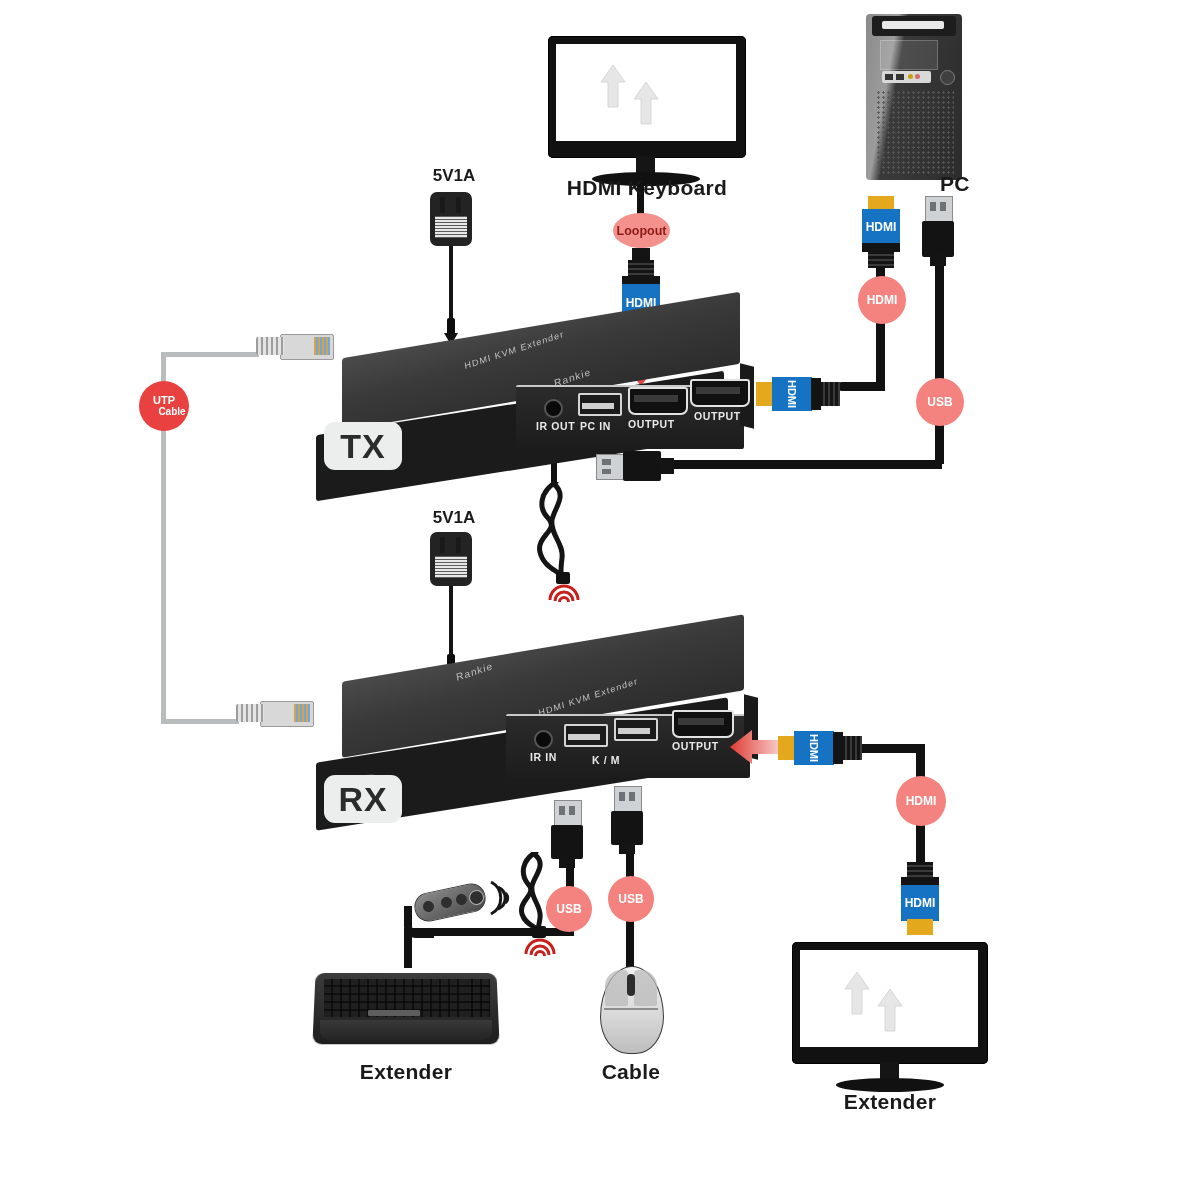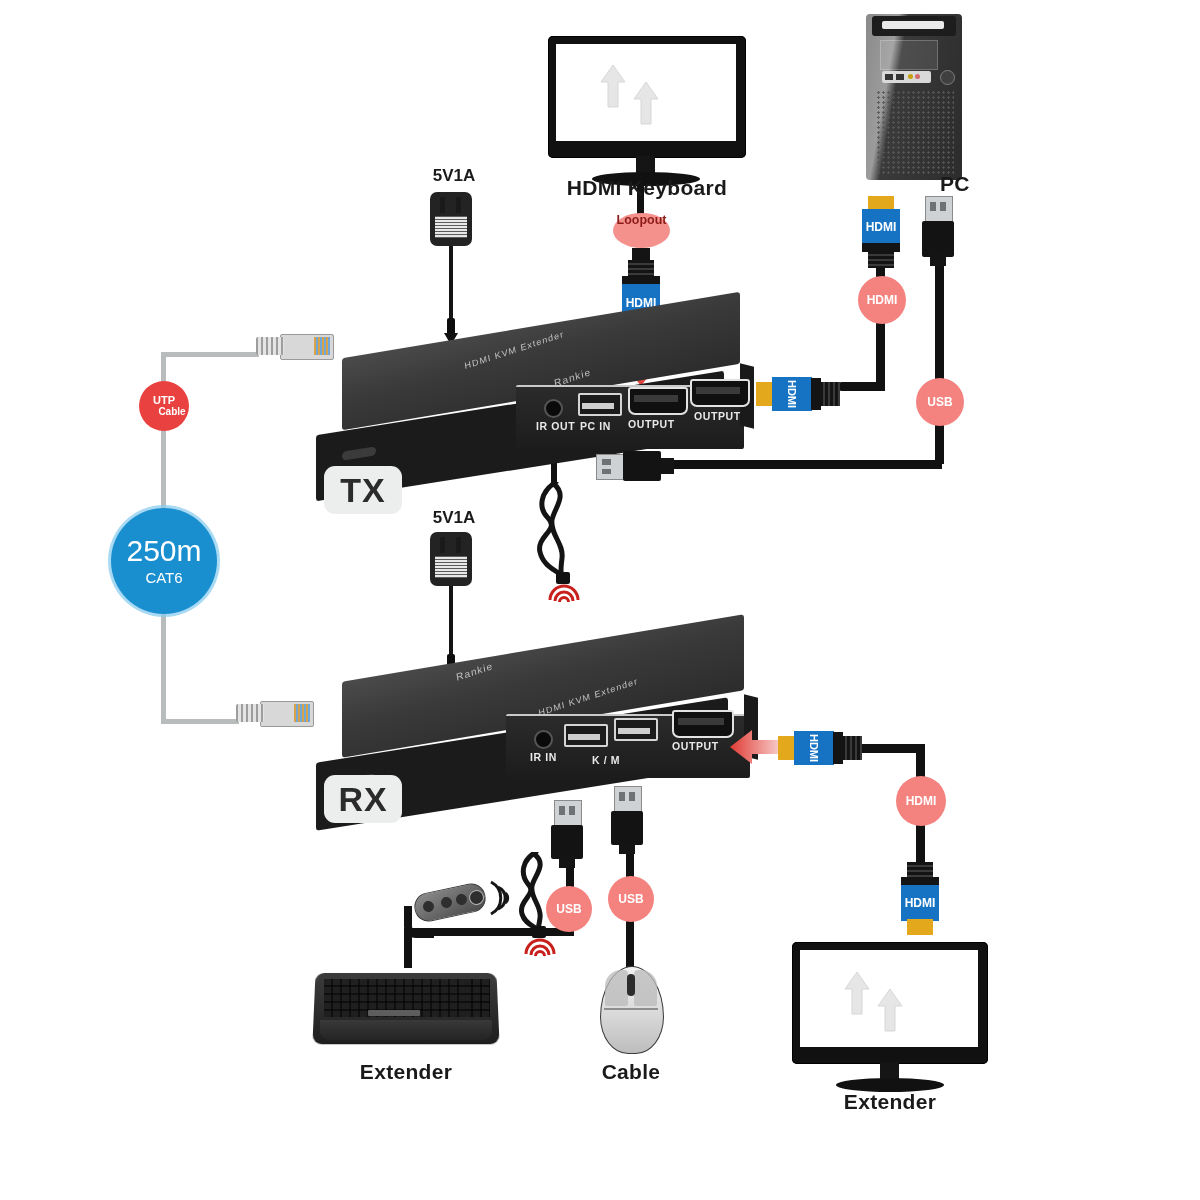--- a/index.html
+++ b/index.html
@@ -9,21 +9,21 @@
 
   
   .devlabel{font-size:21px;color:#1a1a1a;font-weight:700;text-align:center;letter-spacing:.3px;}
   .smalllabel{font-size:17px;color:#1a1a1a;font-weight:700;text-align:center;}
 
   
   .badge-circle{border-radius:50%;display:flex;align-items:center;justify-content:center;
     flex-direction:column;color:#fff;font-weight:700;text-align:center;line-height:1.05;}
   .badge-pink{background:#f4827e;}
   .badge-red{background:#e8413f;}
-  .badge-ell{background:#f4918c;border-radius:50%;display:flex;
+  .badge-ell{background:#f4918c;border-radius:50%;display:flex;align-items:center;
     justify-content:center;color:#8d1b18;font-weight:700;}
   .badge-blue{background:#1a8fd0;border-radius:50%;display:flex;align-items:center;
     justify-content:center;flex-direction:column;color:#fff;
     box-shadow:0 0 0 3px rgba(140,205,240,.75);}
 
   
   .txrx{background:#eceded;border-radius:11px;display:flex;align-items:center;
     justify-content:center;font-size:34px;font-weight:700;color:#2b2b2b;letter-spacing:1px;}
 
   
@@ -234,41 +234,37 @@
                 border:2.5px solid #e2e2e2;border-radius:3px 3px 7px 7px;"></div>
     <div class="abs" style="left:318px;top:70px;width:44px;height:7px;background:#3a3a3a;"></div>
     <div class="port-lbl" style="left:312px;top:93px;">OUTPUT</div>
 
     <div class="abs" style="left:374px;top:54px;width:56px;height:24px;background:#101010;
                 border:2.5px solid #e2e2e2;border-radius:3px 3px 7px 7px;"></div>
     <div class="abs" style="left:380px;top:62px;width:44px;height:7px;background:#3a3a3a;"></div>
     <div class="port-lbl" style="left:378px;top:85px;">OUTPUT</div>
   </div>
 
-  <div class="txrx abs" style="left:324px;top:422px;width:78px;height:48px;margin-top:44px;">
+  <div class="txrx abs" style="left:324px;top:422px;width:78px;height:48px;">
     <span>TX</span>
   </div>
 
   <div class="abs" style="left:256px;top:332px;width:76px;height:30px;">
     <div class="rj-body" style="left:24px;top:2px;width:52px;height:24px;border-radius:2px;"></div>
     <div class="abs" style="left:58px;top:5px;width:16px;height:18px;
          background:repeating-linear-gradient(90deg,#d8a24a 0 2px,#6fa8d8 2px 4px);"></div>
     <div class="abs" style="left:0;top:5px;width:28px;height:18px;background:#e4e4e4;
          background-image:repeating-linear-gradient(90deg,#9d9d9d 0 2px,#e4e4e4 2px 5px);border-radius:2px;"></div>
   </div>
 
   <div class="badge-circle badge-red abs" style="left:139px;top:381px;width:50px;height:50px;font-size:11px;">
     <span>UTP</span>
     <span style="font-size:10px;margin-left:16px;">Cable</span>
   </div>
 
-  <div class="badge-blue abs" style="left:111px;top:508px;width:106px;height:106px;">
-    <span style="font-size:30px;line-height:1;">250m</span>
-    <span style="font-size:15px;margin-top:3px;">CAT6</span>
-  </div>
 
   <div class="abs" style="left:236px;top:699px;width:76px;height:30px;">
     <div class="rj-body" style="left:24px;top:2px;width:52px;height:24px;border-radius:2px;"></div>
     <div class="abs" style="left:58px;top:5px;width:16px;height:18px;
          background:repeating-linear-gradient(90deg,#d8a24a 0 2px,#6fa8d8 2px 4px);"></div>
     <div class="abs" style="left:0;top:5px;width:28px;height:18px;background:#e4e4e4;
          background-image:repeating-linear-gradient(90deg,#9d9d9d 0 2px,#e4e4e4 2px 5px);border-radius:2px;"></div>
   </div>
 
   <div class="abs" style="left:756px;top:372px;width:100px;height:40px;">

